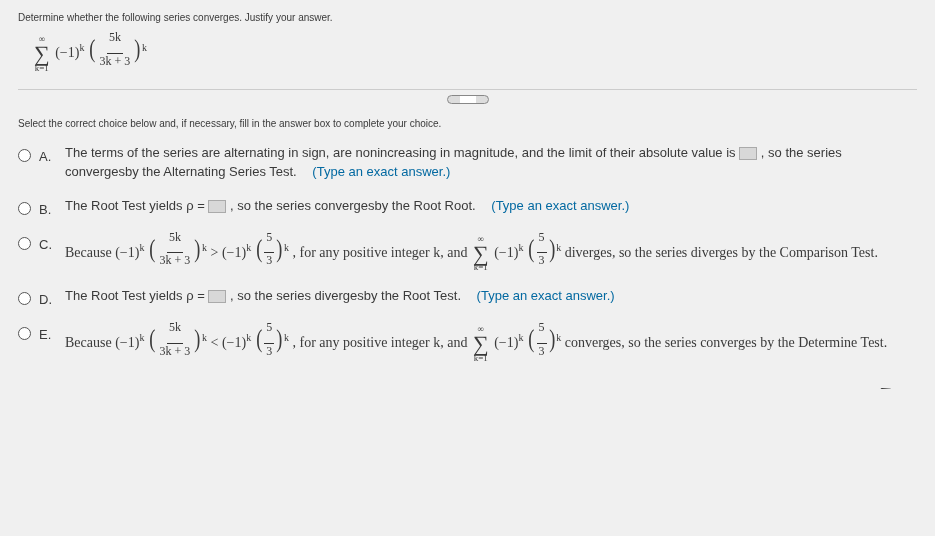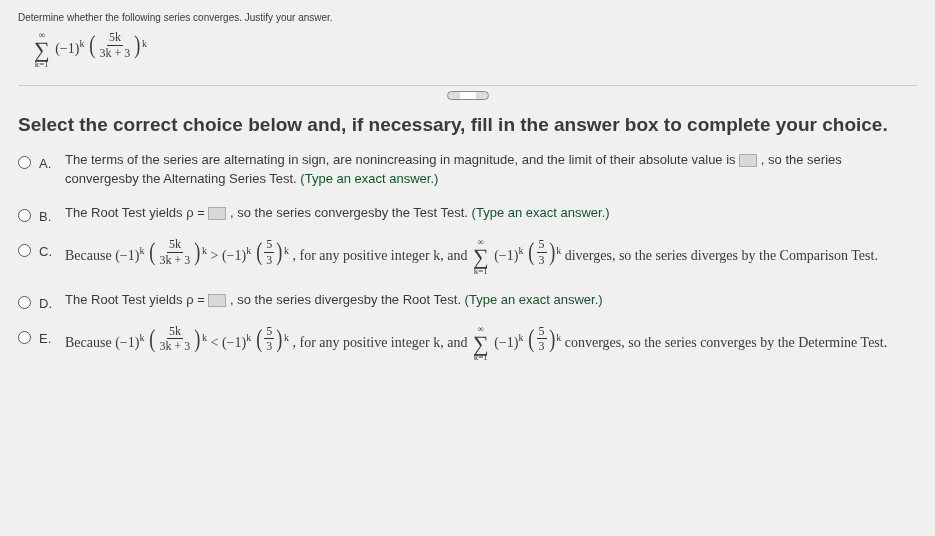--- a/index.html
+++ b/index.html
@@ -29,22 +29,21 @@
       width: 42px;
       height: 9px;
       border: 1px solid #888;
       border-radius: 5px;
       margin: -5px auto 14px auto;
       background: linear-gradient(to right, #ddd 30%, #fff 30%, #fff 70%, #ddd 70%);
       position: relative;
     }
     .instruction {
       margin-bottom: 14px;
-      font-size: 19px;
-      font-weight: bold;
+      font-size: 10px;
     }
     .choice-row {
       display: flex;
       align-items: flex-start;
       gap: 8px;
       margin-bottom: 14px;
     }
     .radio {
       width: 13px;
       height: 13px;
@@ -67,37 +66,38 @@
     }
     .answer-box {
       display: inline-block;
       width: 18px;
       height: 13px;
       background: #d8d8d8;
       border: 1px solid #aaa;
       vertical-align: middle;
     }
     .hint {
-      color: #14532d;
+      color: #0369a1;
+      margin-left: 12px;
     }
     .cursor-arrow {
       position: absolute;
       left: 880px;
       top: 382px;
       font-size: 14px;
       color: #222;
       transform: rotate(-20deg);
     }
     
     .math { font-family: "Cambria Math", "Times New Roman", serif; font-size: 14px; }
     .sum { display:inline-flex; flex-direction:column; align-items:center; vertical-align:middle; line-height:1; margin:0 2px;}
     .sum .top, .sum .bot { font-size: 9px; }
     .sum .sigma { font-size: 22px; line-height: 0.9;}
     .frac { display:inline-flex; flex-direction:column; align-items:center; vertical-align:middle; margin: 0 1px; font-size:12px; line-height:1.05;}
-    .frac .num { border-bottom:1px solid #333; padding: 0 2px 1px 2px;}
+    .frac .num { border-bottom:1px solid #333; padding: 0 2px 9px 2px;}
     .frac .den { padding:1px 2px 0 2px;text-align:center;}
     .paren { display:inline-flex; align-items:center; }
     .paren .lp, .paren .rp { font-size: 26px; line-height:0.7; transform: scaleX(0.7); }
     .sup { font-size:10px; vertical-align:super; }
   </style>
 </head>
 <body>
 
 <div class="question-text">Determine whether the following series converges. Justify your answer.</div>
 
@@ -133,21 +133,21 @@
     <span class="hint">(Type an exact answer.)</span>
   </div>
 </div>
 
 <div class="choice-row">
   <div class="radio"></div>
   <div class="choice-letter">B.</div>
   <div class="choice-body">
     <span>The Root Test yields ρ = </span>
     <span class="answer-box"></span>
-    <span>, so the series convergesby the Test Test. </span>
+    <span>, so the series convergesby the Root Root. </span>
     <span class="hint">(Type an exact answer.)</span>
   </div>
 </div>
 
 <div class="choice-row">
   <div class="radio"></div>
   <div class="choice-letter">C.</div>
   <div class="choice-body math">
     <span>Because </span>
     <span>(−1)</span><span class="sup">k</span>

